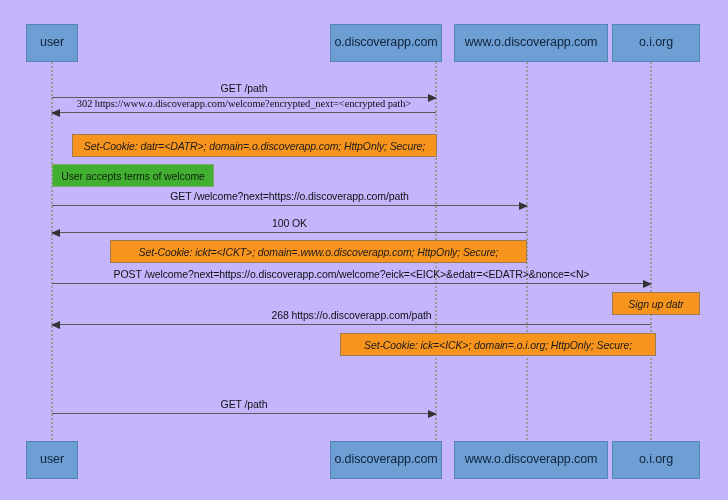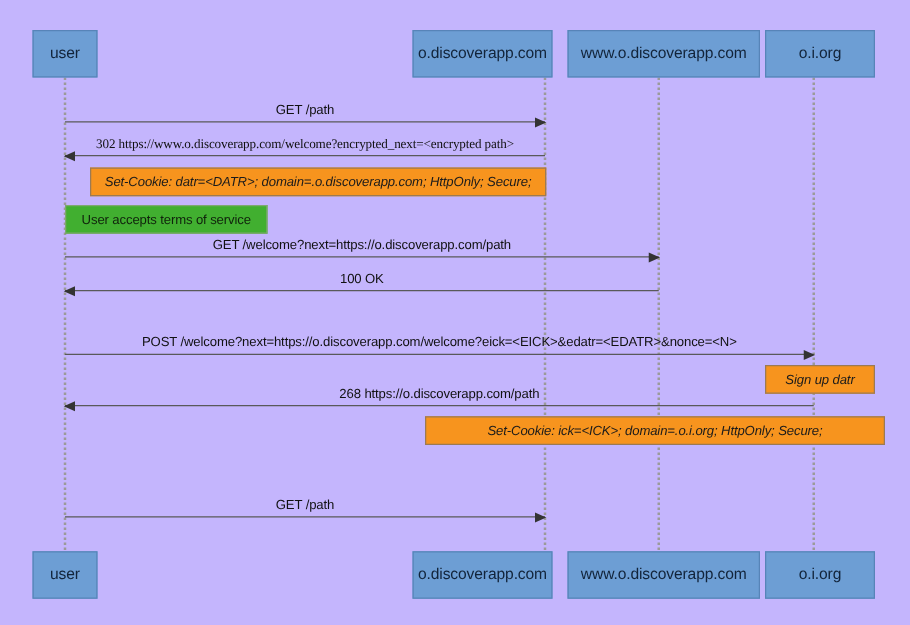--- a/index.html
+++ b/index.html
@@ -108,53 +108,54 @@
   <div class="participant" style="left:26px;top:24px;width:52px;">user</div>
   <div class="participant" style="left:330px;top:24px;width:112px;">o.discoverapp.com</div>
   <div class="participant" style="left:454px;top:24px;width:154px;">www.o.discoverapp.com</div>
   <div class="participant" style="left:612px;top:24px;width:88px;">o.i.org</div>
 
   <div class="msg" style="left:52px;top:97px;width:384px;">
     <span class="msg-label">GET /path</span>
     <span class="arrowhead right"></span>
   </div>
 
-  <div class="msg" style="left:52px;top:124px;width:384px;font-family:Liberation Serif, serif;">
+  <div class="msg" style="left:52px;top:112px;width:384px;font-family:Liberation Serif, serif;">
     <span class="msg-label">302 https://www.o.discoverapp.com/welcome?encrypted_next=&lt;encrypted path&gt;</span>
     <span class="arrowhead left"></span>
   </div>
 
   <div class="note orange" style="left:72px;top:134px;width:365px;">Set-Cookie: datr=&lt;DATR&gt;; domain=.o.discoverapp.com; HttpOnly; Secure;</div>
 
-  <div class="note green" style="left:52px;top:164px;width:162px;">User accepts terms of service</div>
+  <div class="note green" style="left:52px;top:164px;width:162px;">User accepts terms of welcome</div>
 
   <div class="msg" style="left:52px;top:205px;width:475px;">
     <span class="msg-label">GET /welcome?next=https://o.discoverapp.com/path</span>
     <span class="arrowhead right"></span>
   </div>
 
   <div class="msg" style="left:52px;top:232px;width:475px;">
     <span class="msg-label">100 OK</span>
     <span class="arrowhead left"></span>
   </div>
 
+  <div class="note orange" style="left:110px;top:240px;width:417px;">Set-Cookie: ickt=&lt;ICKT&gt;; domain=.www.o.discoverapp.com; HttpOnly; Secure;</div>
 
   <div class="msg" style="left:52px;top:283px;width:599px;">
     <span class="msg-label">POST /welcome?next=https://o.discoverapp.com/welcome?eick=&lt;EICK&gt;&amp;edatr=&lt;EDATR&gt;&amp;nonce=&lt;N&gt;</span>
     <span class="arrowhead right"></span>
   </div>
 
   <div class="note orange" style="left:612px;top:292px;width:88px;">Sign up datr</div>
 
   <div class="msg" style="left:52px;top:324px;width:599px;">
     <span class="msg-label">268 https://o.discoverapp.com/path</span>
     <span class="arrowhead left"></span>
   </div>
 
-  <div class="note orange" style="left:340px;top:333px;width:368px;">Set-Cookie: ick=&lt;ICK&gt;; domain=.o.i.org; HttpOnly; Secure;</div>
+  <div class="note orange" style="left:340px;top:333px;width:316px;">Set-Cookie: ick=&lt;ICK&gt;; domain=.o.i.org; HttpOnly; Secure;</div>
 
 
   <div class="msg" style="left:52px;top:413px;width:384px;">
     <span class="msg-label">GET /path</span>
     <span class="arrowhead right"></span>
   </div>
 
   <div class="participant" style="left:26px;top:441px;width:52px;">user</div>
   <div class="participant" style="left:330px;top:441px;width:112px;">o.discoverapp.com</div>
   <div class="participant" style="left:454px;top:441px;width:154px;">www.o.discoverapp.com</div>

